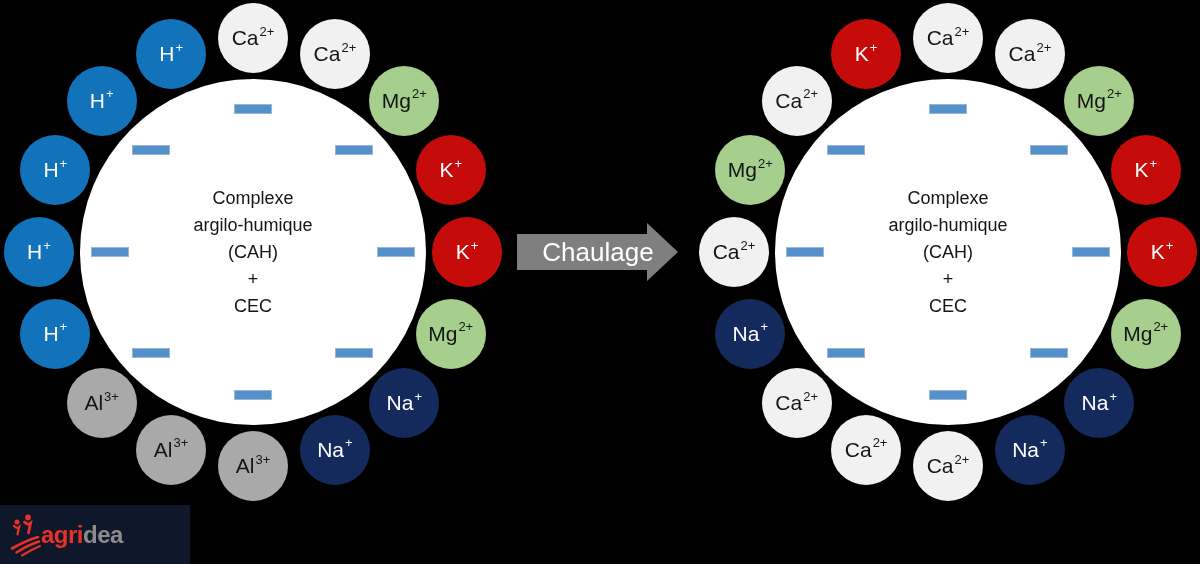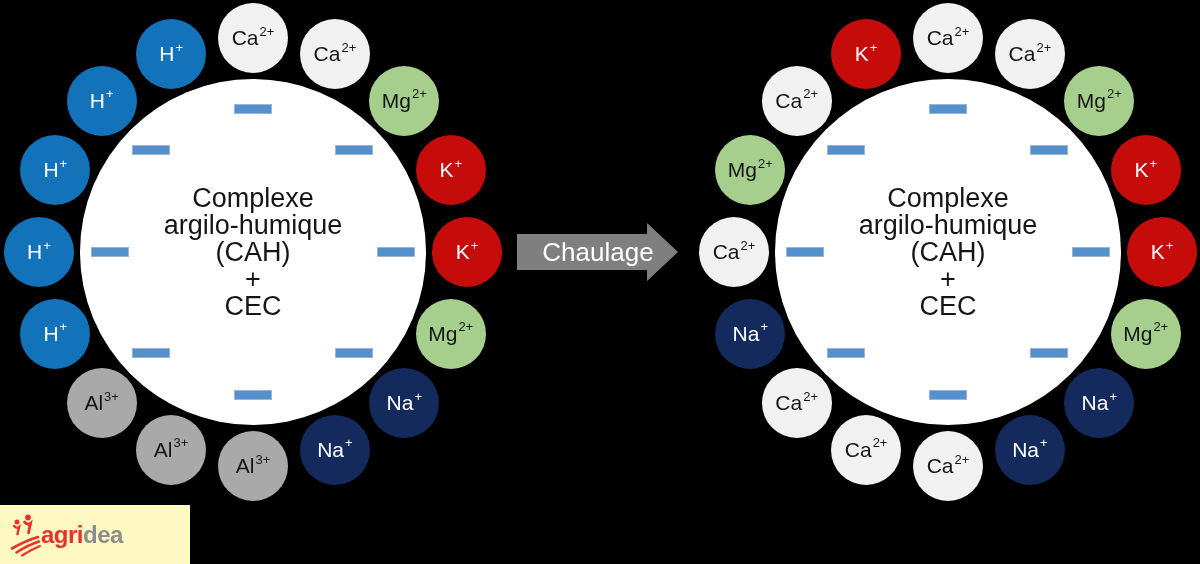--- a/index.html
+++ b/index.html
@@ -8,21 +8,21 @@
     font-family:"Liberation Sans",sans-serif;background:#000;
   }
   .wheel{position:absolute;width:0;height:0;}
   .big-circle{
     position:absolute;left:-173px;top:-173px;width:346px;height:346px;
     border-radius:50%;background:#ffffff;
   }
   .center-text{
     position:absolute;left:-173px;top:-173px;width:346px;height:346px;
     display:flex;flex-direction:column;align-items:center;justify-content:center;
-    text-align:center;color:#151515;font-size:27px;line-height:27px;
+    text-align:center;color:#151515;font-size:18px;line-height:27px;
   }
   .ion{
     position:absolute;width:70px;height:70px;border-radius:50%;
     display:flex;align-items:center;justify-content:center;
     font-size:21px;white-space:nowrap;
   }
   .ion .ion-sup{font-size:13px;position:relative;top:-7px;margin-left:1px;}
   .bar{
     position:absolute;width:36px;height:8px;border:1.5px solid #9cb6d2;
     box-sizing:content-box;
@@ -217,21 +217,21 @@
         <span class="ion-sup">+</span>
   </div>
     </div>
 </div>
 
 <svg class="arrow-svg" width="162" height="60" viewBox="0 0 162 60">
   <polygon id="arrow-shape" points="0,12 130,12 130,1 161,30 130,59 130,48 0,48" fill="#7f7f7f"></polygon>
 </svg>
 <div class="arrow-label" id="arrow-label" style="color: rgb(255, 255, 255); padding-left: 16px;">Chaulage</div>
 
-<div class="logo-box" id="logo-box" style="background: #fef9c3;">
+<div class="logo-box" id="logo-box" style="background: #0f172a;">
   <svg class="logo-icon" id="logo-icon" width="34" height="48" viewBox="0 0 34 48" style="color: rgb(230, 50, 41);">
     <g fill="none" stroke="currentColor" stroke-linecap="round">
       <circle cx="9" cy="11" r="2.5" fill="currentColor" stroke="none"></circle>
       <path d="M6 15 q3 3 5 1.2 l-1.5 7" stroke-width="2.4"></path>
       <circle cx="20" cy="6.5" r="2.9" fill="currentColor" stroke="none"></circle>
       <path d="M16.5 11 q3.5 3.6 6 1.4 l-2 9.5" stroke-width="2.8"></path>
       <path d="M30 26 Q18 29.5 4 37.5" stroke-width="2.6"></path>
       <path d="M31 30.5 Q20 34 8.5 41.5" stroke-width="2.4"></path>
       <path d="M32 35 Q23.5 38.5 14 44.5" stroke-width="2.1"></path>
     </g>

